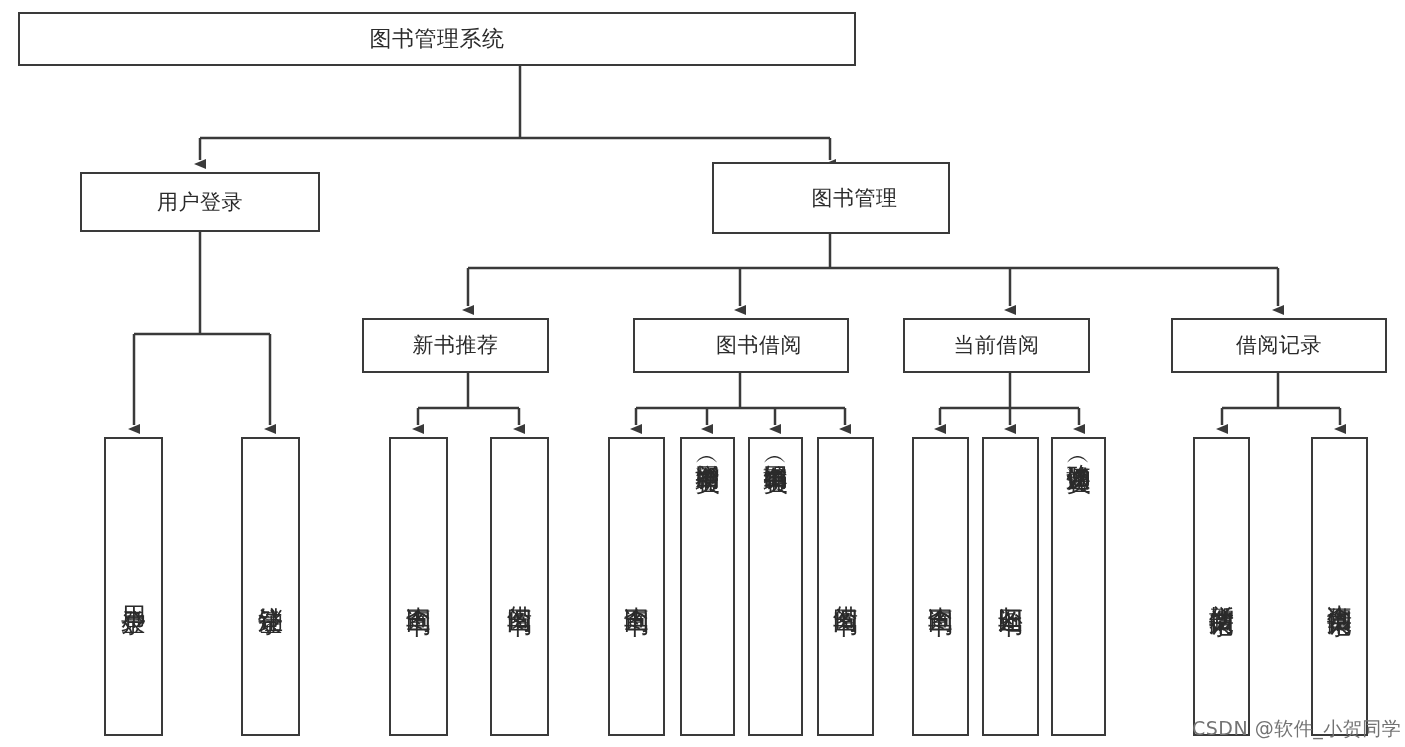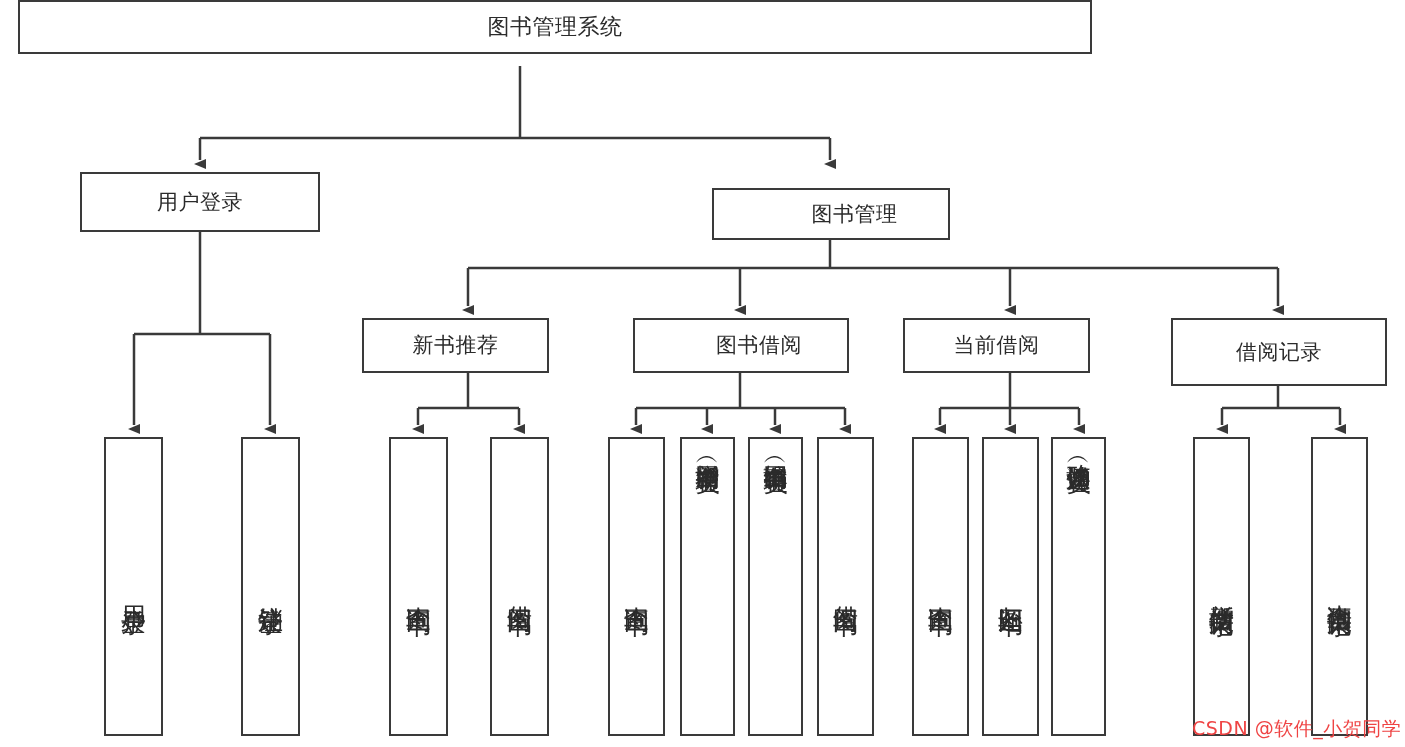--- a/index.html
+++ b/index.html
@@ -65,21 +65,21 @@
   }
   .v-node.tall-text .node-label {
     font-size: 24px;
     letter-spacing: 1px;
   }
   .v-node.centered {
     align-items: center;
   }
   .watermark {
     position: absolute;
-    color: #ef4444;
+    color: #737373;
     font-size: 19px;
     letter-spacing: 0.5px;
     white-space: nowrap;
     user-select: none;
   }
 </style>
 </head>
 <body>
 
 <div id="canvas">
@@ -129,45 +129,45 @@
       <path d="M1010,408 L1010,425" marker-end="url(#arrowhead)"></path>
       <path d="M1079,408 L1079,425" marker-end="url(#arrowhead)"></path>
 
       <path d="M1278,373 L1278,408"></path>
       <path d="M1222,408 L1340,408"></path>
       <path d="M1222,408 L1222,425" marker-end="url(#arrowhead)"></path>
       <path d="M1340,408 L1340,425" marker-end="url(#arrowhead)"></path>
     </g>
   </svg>
 
-  <div class="node-box h-node root-node" style="left:18px; top:0; width:1074px; height:54px;">
+  <div class="node-box h-node root-node" style="left:18px; top:12px; width:838px; height:54px;">
     <span class="node-label">图书管理系统</span>
   </div>
 
   <div class="node-box h-node" style="left:80px; top:172px; width:240px; height:60px;">
     <span class="node-label">用户登录</span>
   </div>
 
-  <div class="node-box h-node" style="left:712px; top:188px; width:238px; height:52px;padding-left:47px;">
+  <div class="node-box h-node" style="left:712px; top:162px; width:238px; height:72px;padding-left:47px;">
     <span class="node-label">图书管理</span>
   </div>
 
   <div class="node-box h-node" style="left:362px; top:318px; width:187px; height:55px;">
     <span class="node-label">新书推荐</span>
   </div>
 
   <div class="node-box h-node" style="left:633px; top:318px; width:216px; height:55px;padding-left:36px;">
     <span class="node-label">图书借阅</span>
   </div>
 
   <div class="node-box h-node" style="left:903px; top:318px; width:187px; height:55px;">
     <span class="node-label">当前借阅</span>
   </div>
 
-  <div class="node-box h-node" style="left:1171px; top:318px; width:216px; height:68px;">
+  <div class="node-box h-node" style="left:1171px; top:318px; width:216px; height:55px;">
     <span class="node-label">借阅记录</span>
   </div>
 
   <div class="node-box v-node centered" style="left:104px; top:437px; width:59px; height:299px;">
     <span class="node-label">用户登录</span>
   </div>
 
   <div class="node-box v-node centered" style="left:241px; top:437px; width:59px; height:299px;">
     <span class="node-label">注销登录</span>
   </div>

